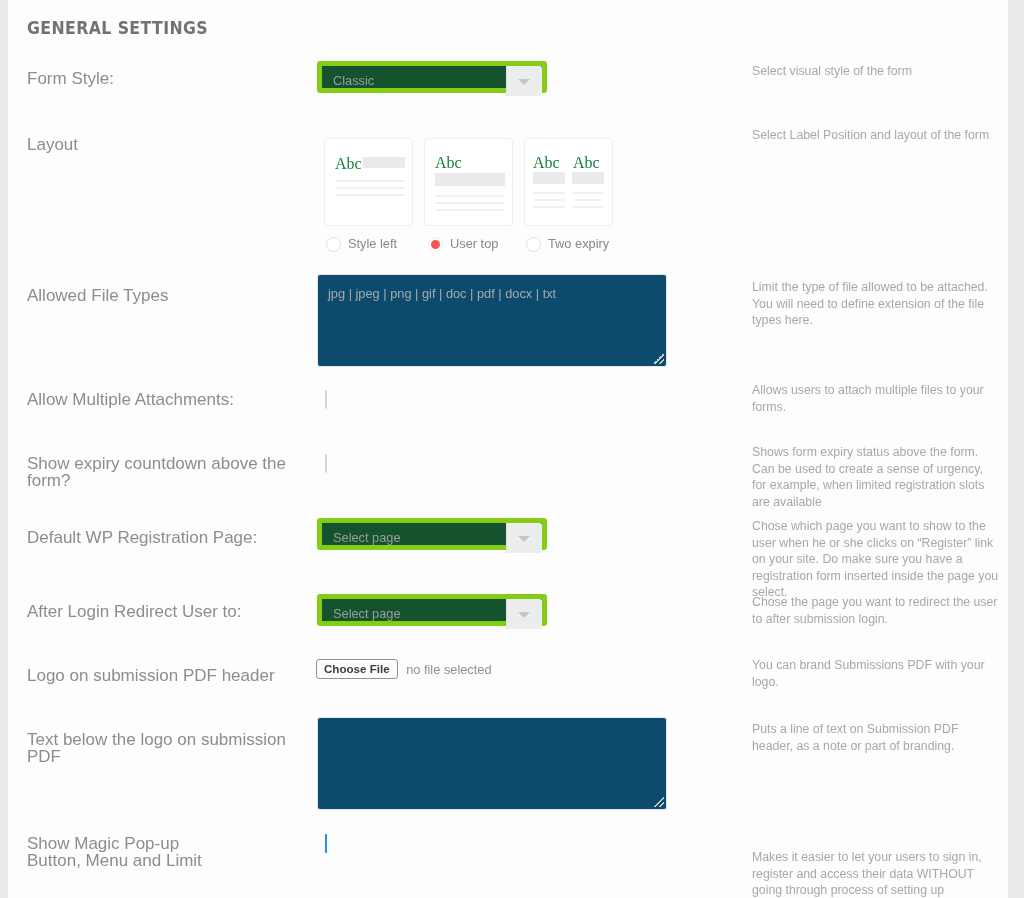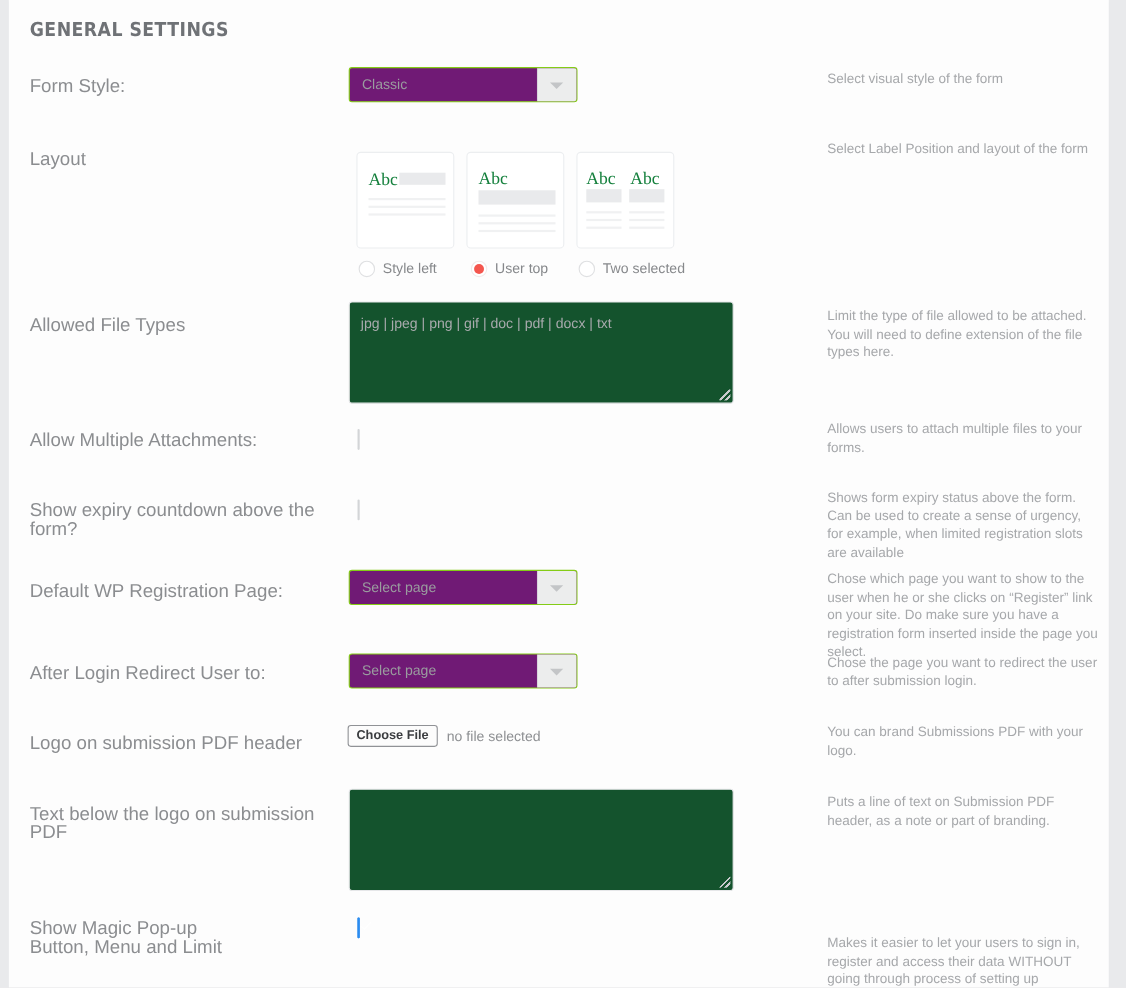--- a/index.html
+++ b/index.html
@@ -56,25 +56,25 @@
     left: 744px;
     width: 248px;
     font-size: 12.3px;
     color: #a6a8ab;
     line-height: 16.5px;
   }
 
   
   .select {
     position: relative;
-    width: 208px;
+    width: 230px;
     height: 32px;
-    border: 1px solid #84cc16;
+    border: 5px solid #84cc16;
     border-radius: 3px;
-    background: #701a75;
+    background: #14532d;
     box-sizing: border-box;
   }
   .select .val {
     position: absolute;
     left: 11px;
     top: 7px;
     font-size: 12.8px;
     color: #9a9c9f;
   }
   .select .arrowbox {
@@ -149,21 +149,21 @@
     font-size: 12.8px;
     color: #86888b;
     white-space: nowrap;
   }
 
   
   .ta {
     position: relative;
     border: 1px solid #e6e7e9;
     border-radius: 3px;
-    background: #14532d;
+    background: #0c4a6e;
     box-sizing: border-box;
   }
   .ta .tatext {
     position: absolute;
     left: 10px; top: 11px;
     font-size: 12.8px;
     color: #a8aaad;
   }
   .ta .grip {
     position: absolute;
@@ -279,21 +279,21 @@
           <div class="radio-wrap" style="left:9px;">
             <span class="radio"></span>
             <span class="radio-label">Style left</span>
           </div>
           <div class="radio-wrap" style="left:111px;">
             <span class="radio on"></span>
             <span class="radio-label">User top</span>
           </div>
           <div class="radio-wrap" style="left:209px;">
             <span class="radio"></span>
-            <span class="radio-label">Two selected</span>
+            <span class="radio-label">Two expiry</span>
           </div>
         </div>
       </div>
       <div class="help" style="top:-9px;">Select Label Position and layout of the form</div>
     </div>
 
     <div class="row" style="top:287px;">
       <div class="lbl">Allowed File Types</div>
       <div class="ctl" style="top:-13px;">
         <div class="ta" style="width:350px;height:93px;">

